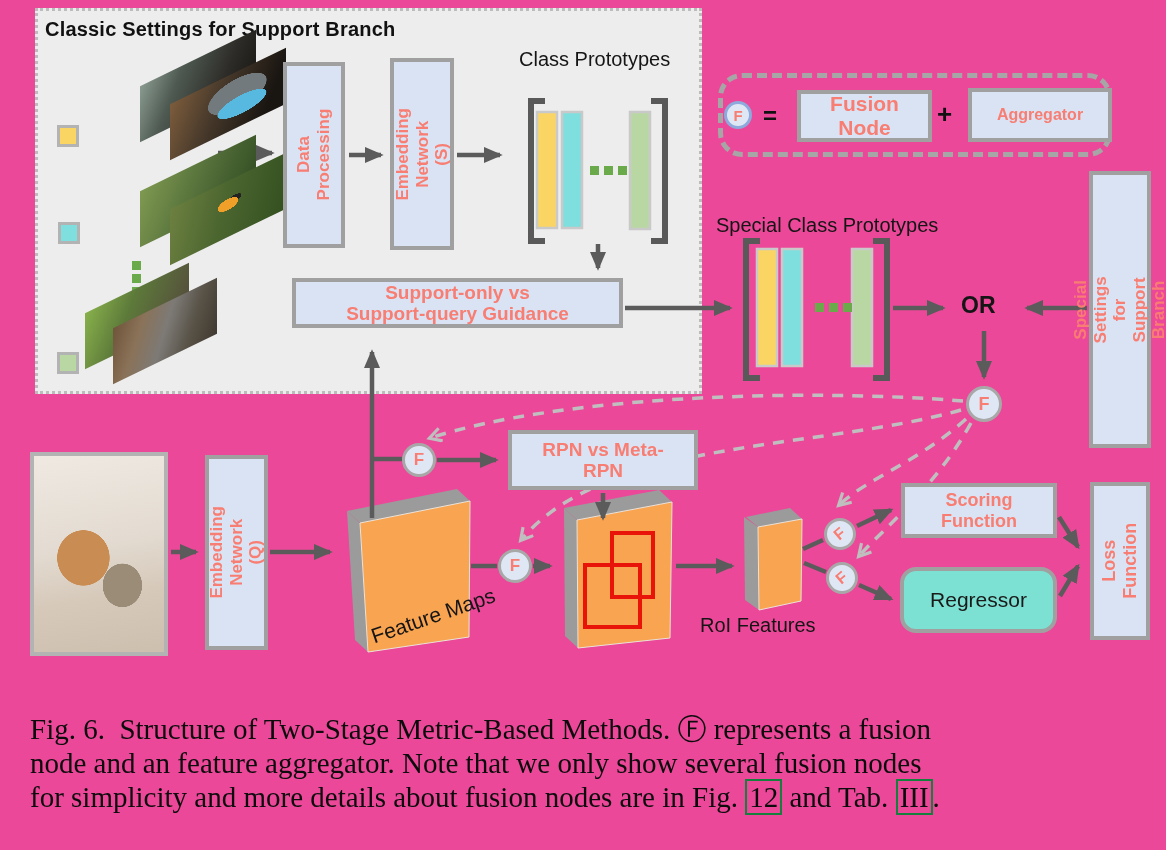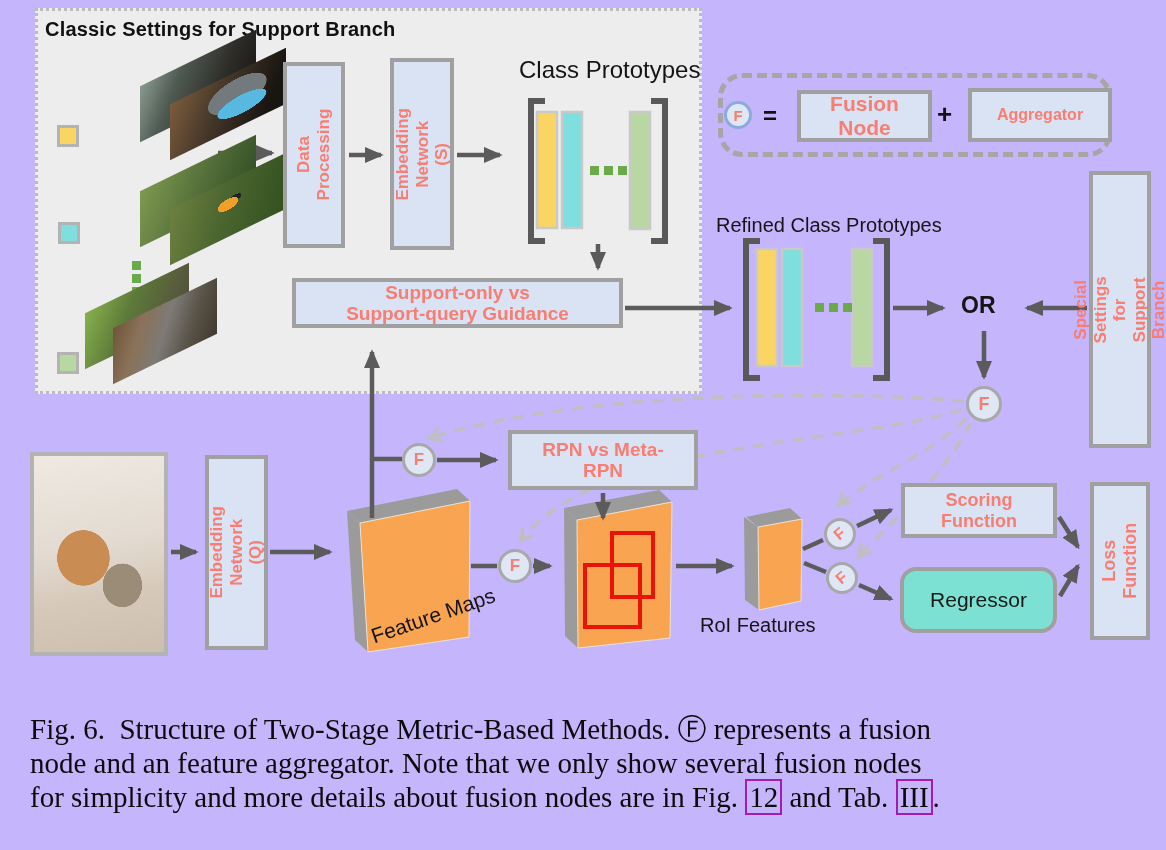--- a/index.html
+++ b/index.html
@@ -1,18 +1,18 @@
 <!DOCTYPE html>
 <html><head>
 <meta charset="utf-8">
 <style>
   html,body { margin:0; padding:0; background:#ffffff; }
   .stage {
     position:relative; width:1166px; height:850px; overflow:hidden;
-    background:#c4b5fd; font-family:"Liberation Sans","DejaVu Sans",sans-serif;
+    background:#ec4899; font-family:"Liberation Sans","DejaVu Sans",sans-serif;
   }
   
   .panel {
     position:absolute; left:35px; top:8px; width:667px; height:386px;
     background:#ededed; border:3px dotted #bcbcbc; box-sizing:border-box; z-index:0;
   }
   .panel-title { position:absolute; left:45px; top:18px; font-size:20px; font-weight:bold; color:#111; z-index:2; letter-spacing:.2px; }
 
   
   .lbl { position:absolute; color:#151515; z-index:2; }
@@ -70,21 +70,21 @@
 
   .connectors { position:absolute; left:0; top:0; z-index:1; }
 
   
   .caption {
     position:absolute; left:30px; top:712px; width:1122px;
     font-family:"Liberation Serif","DejaVu Serif",serif; font-size:29px; color:#0c0c0c;
     line-height:34px; z-index:2;
   }
   .cap-line { white-space:pre-wrap; }
-  .refbox { border:2px solid #a21caf; padding:0 2px; }
+  .refbox { border:2px solid #15803d; padding:0 2px; }
 </style>
 </head>
 <body>
 
 <div class="stage">
 
   <div class="panel"></div>
   <div class="panel-title">Classic Settings for Support Branch</div>
 
   <div class="simg cat-back" style="left:140px; top:58px;"></div>
@@ -198,22 +198,22 @@
     <div class="vt" style="font-size:17px;">Data
 Processing</div>
   </div>
   <div class="bluebox vbox" style="left:390px; top:58px; width:64px; height:192px;">
     <div class="vt" style="font-size:17px;">Embedding
 Network (S)</div>
   </div>
   <div class="bluebox ml" style="left:292px; top:278px; width:331px; height:50px; font-size:19px;">Support-only vs
 Support-query Guidance</div>
 
-  <div class="lbl" style="left:519px; top:56px; font-size:24px;">Class Prototypes</div>
-  <div class="lbl" style="left:716px; top:214px; font-size:20px;">Refined Class Prototypes</div>
+  <div class="lbl" style="left:519px; top:48px; font-size:20px;">Class Prototypes</div>
+  <div class="lbl" style="left:716px; top:214px; font-size:20px;">Special Class Prototypes</div>
   <div class="lbl" style="left:961px; top:292px; font-size:23px; font-weight:bold;">OR</div>
   <div class="lbl" style="left:372px; top:625px; font-size:21px; transform:rotate(-19deg); transform-origin:left center;">Feature Maps</div>
   <div class="lbl" style="left:700px; top:614px; font-size:20px;">RoI Features</div>
 
   <div class="legendbox"></div>
   <div class="fnode blue" style="left:724px; top:101px; width:28px; height:28px; font-size:15px;">
     <span>F</span>
   </div>
   <div class="oper" style="left:763px; top:102px; font-size:24px;">=</div>
   <div class="bluebox ml" style="left:797px; top:90px; width:135px; height:52px; font-size:21px;">Fusion

